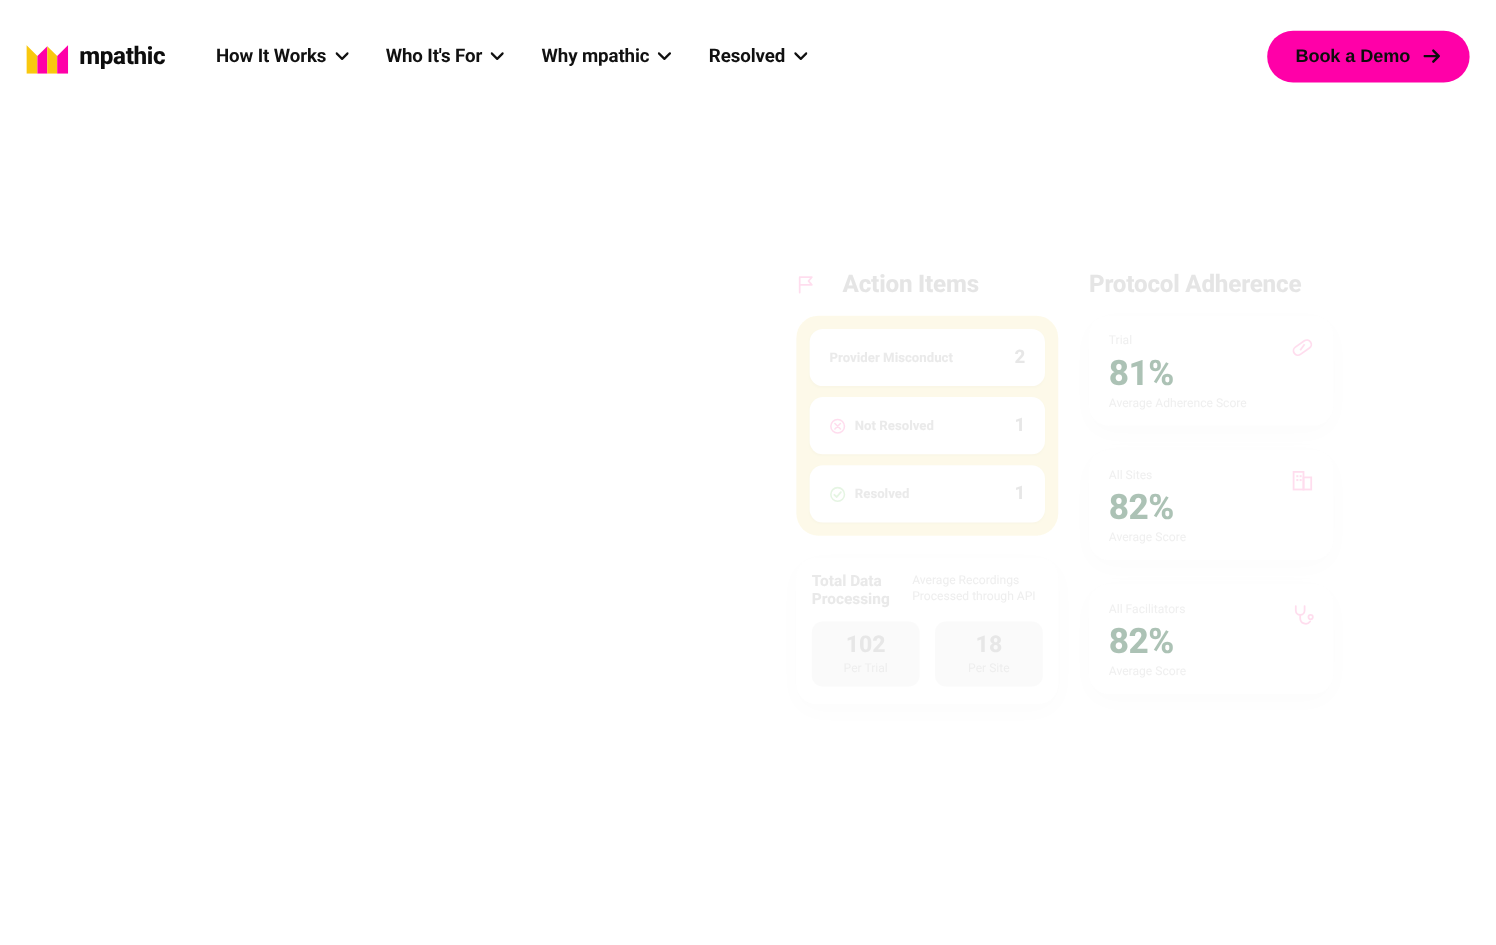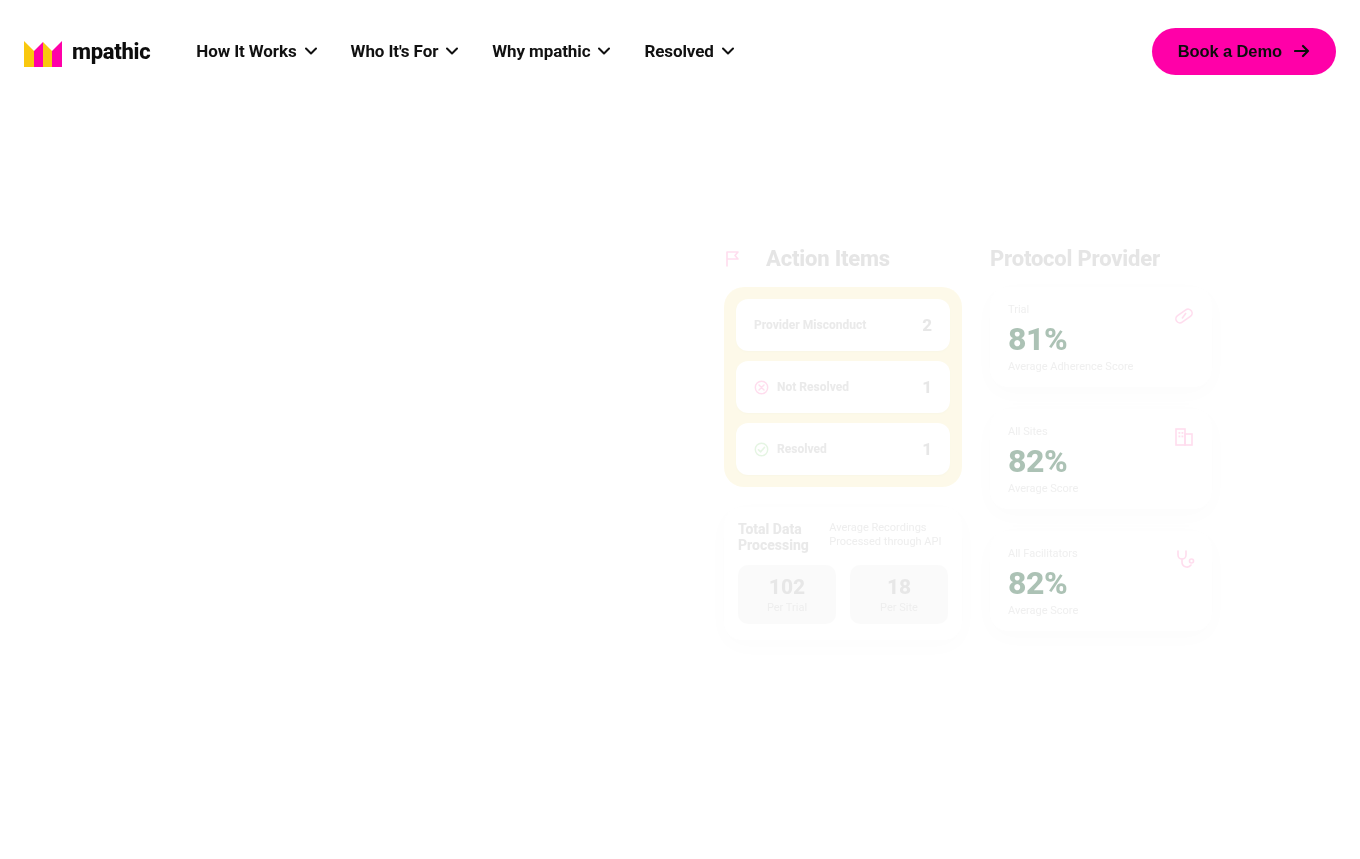--- a/index.html
+++ b/index.html
@@ -225,21 +225,21 @@
           <div class="tdp-stat">
             <span class="tdp-num">18</span>
             <span class="tdp-lbl">Per Site</span>
           </div>
         </div>
       </div>
     </div>
 
     <div class="col-right">
       <div class="sec-title-row">
-        <span class="sec-title">Protocol Provider</span>
+        <span class="sec-title">Protocol Adherence</span>
       </div>
 
       <div class="pa-card">
         <span class="pa-icon">
           <svg viewBox="0 0 24 24">
               <rect x="3" y="9" width="18" height="8" rx="4" transform="rotate(-35 12 13)" fill="none" stroke="#ff9fd0" stroke-width="1.6"></rect>
               <line x1="10" y1="15.5" x2="14" y2="10" stroke="#ff9fd0" stroke-width="1.6"></line>
             </svg>
         </span>
         <div class="pa-small">Trial</div>

